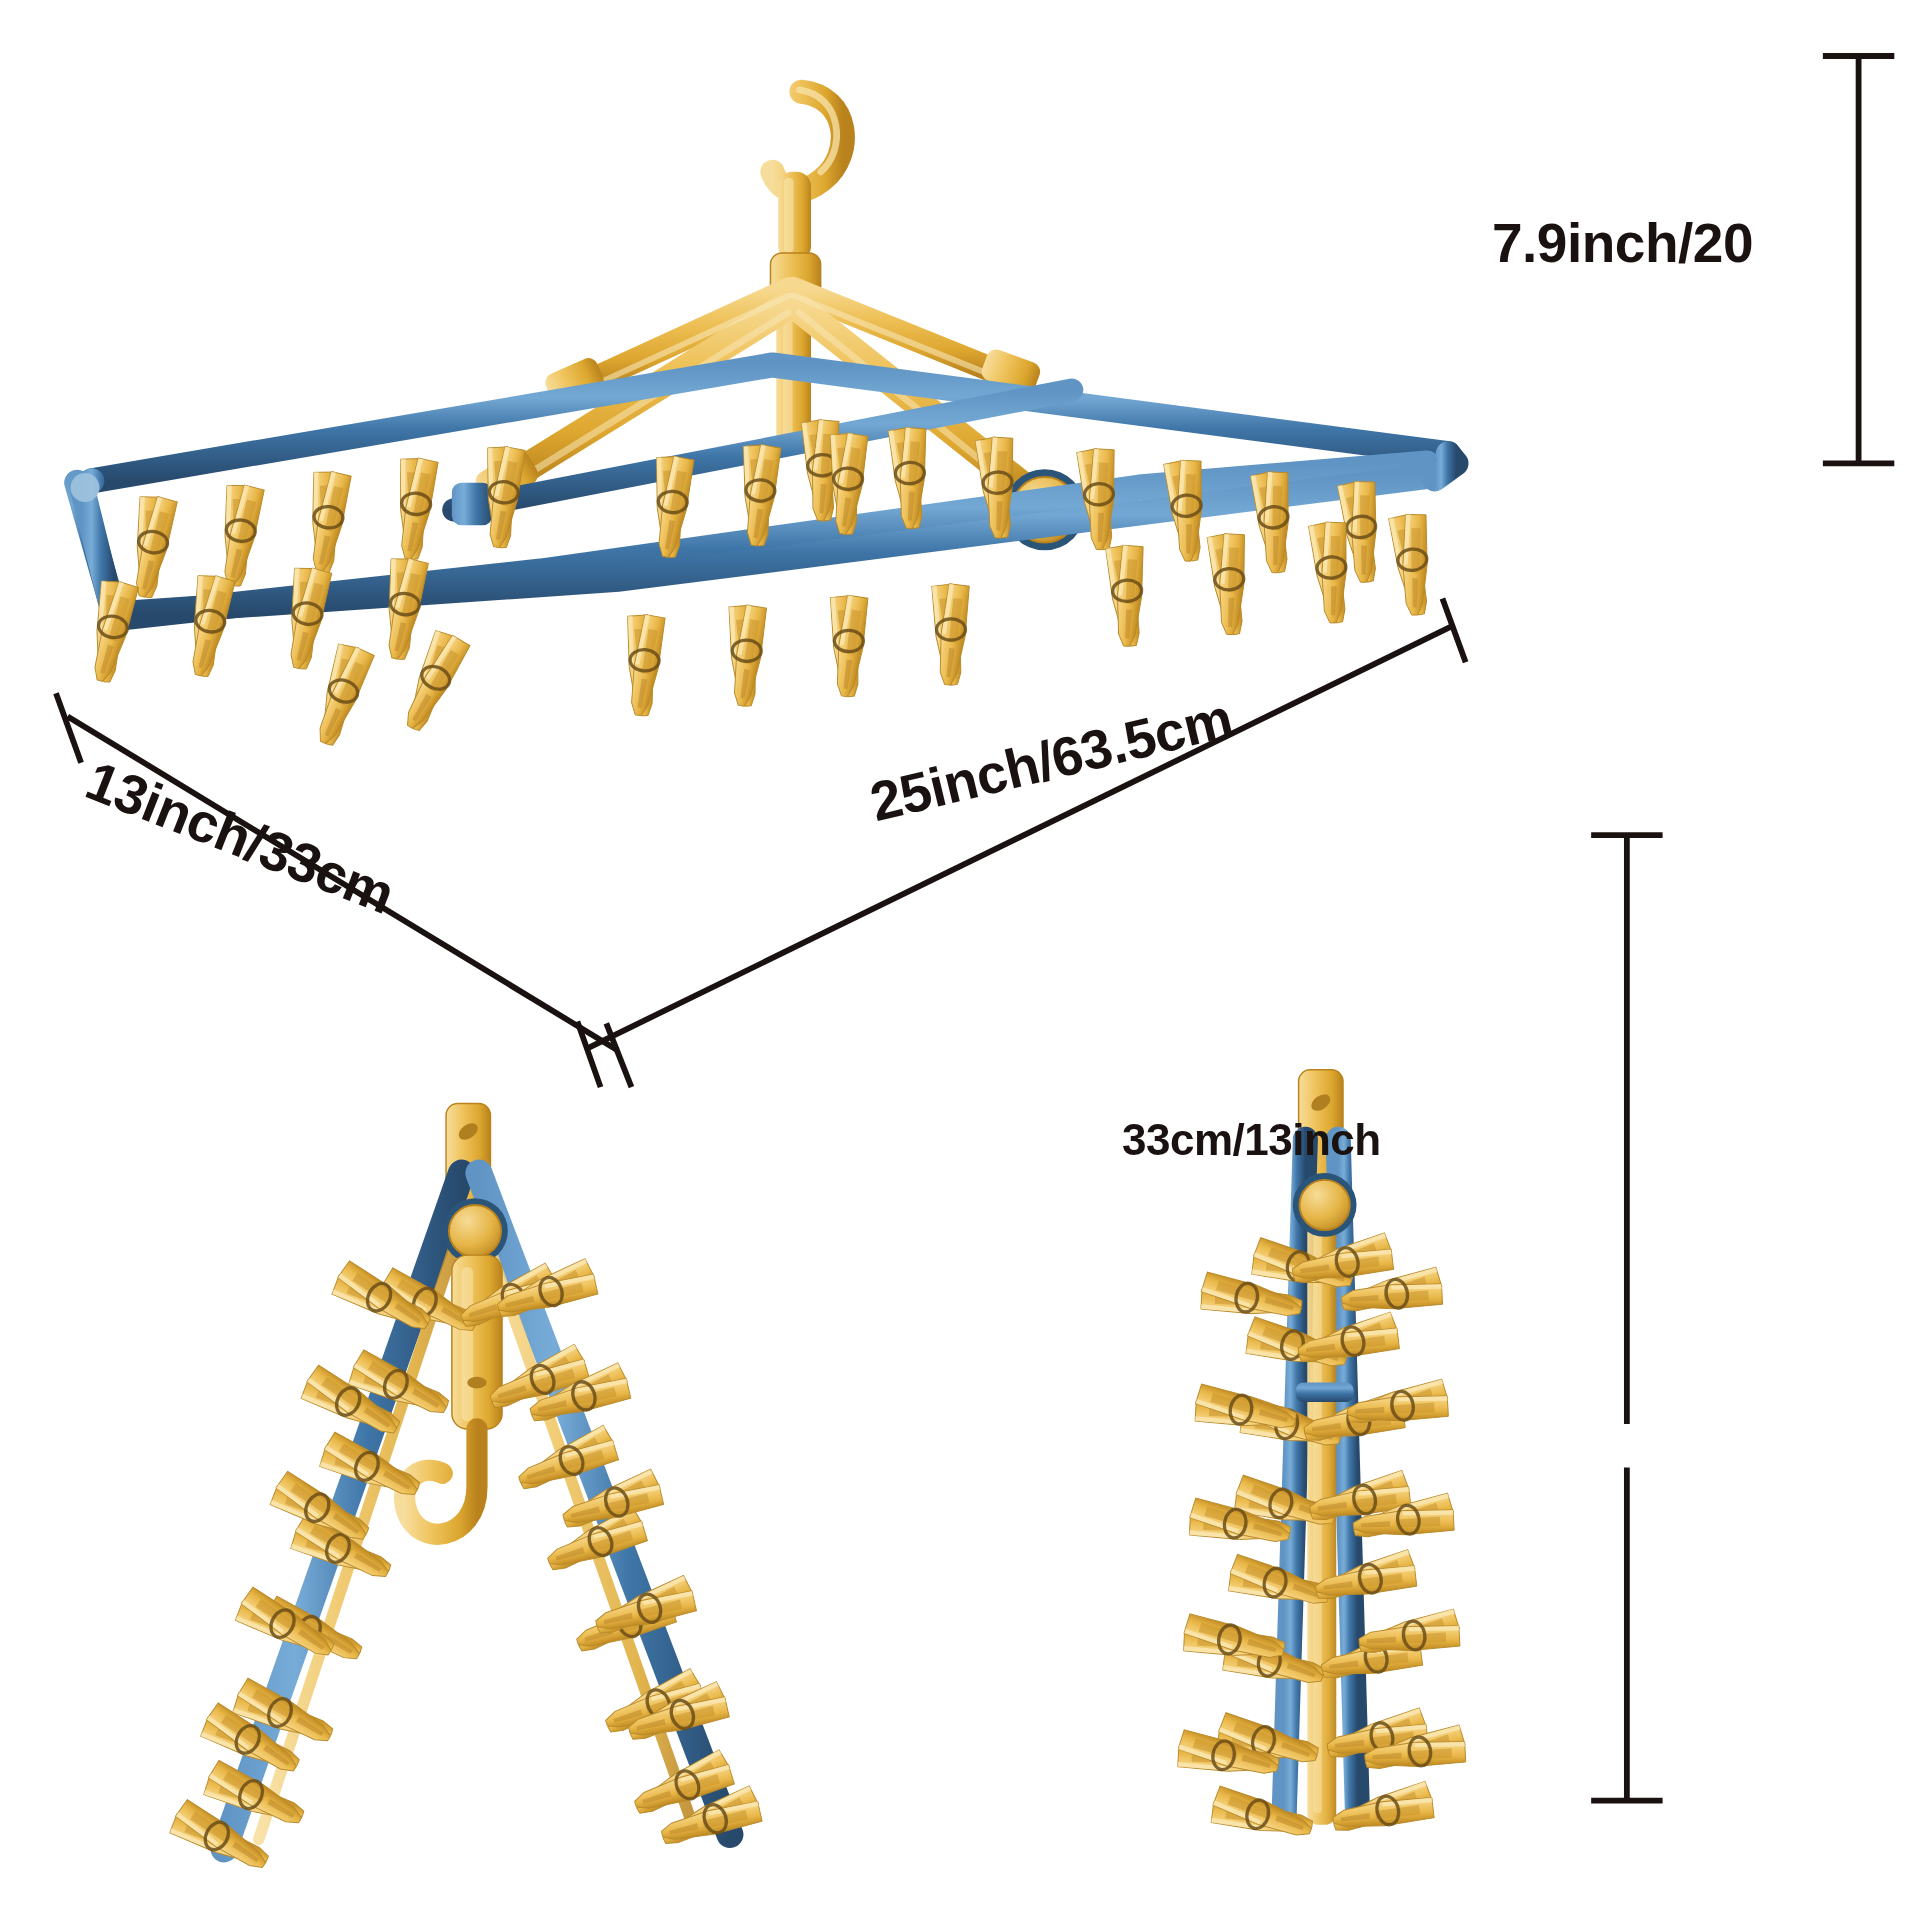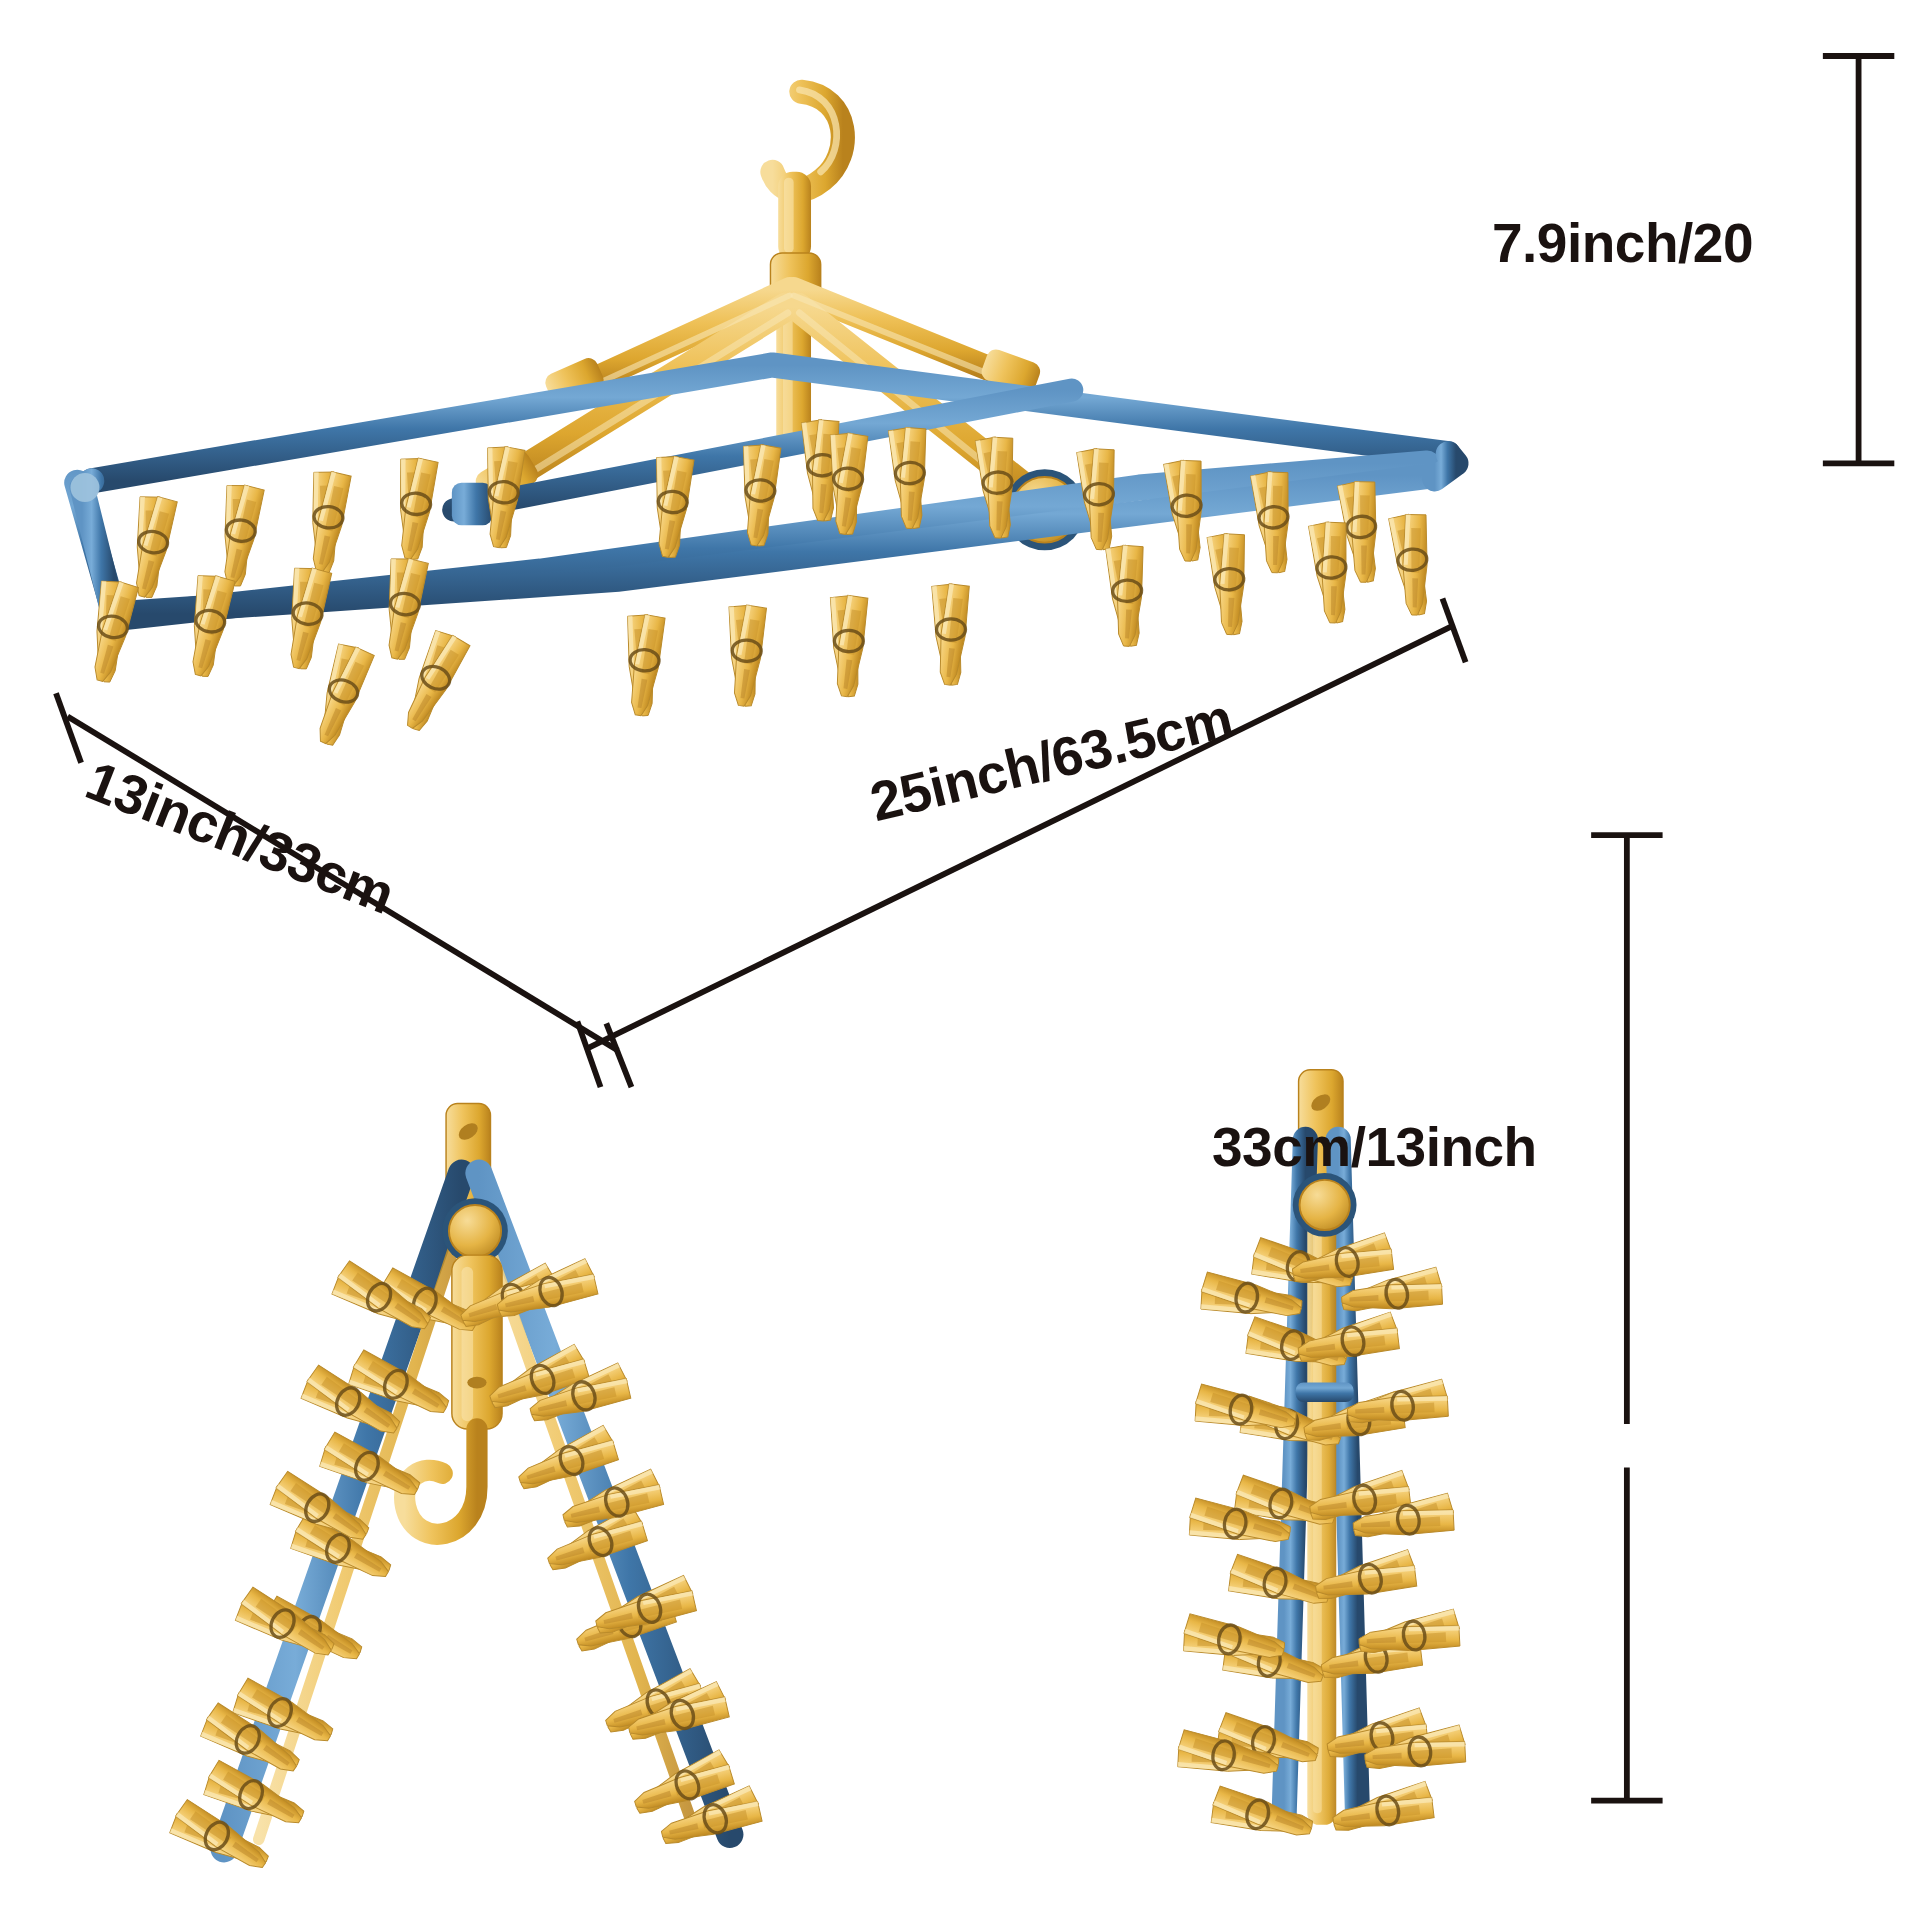--- a/index.html
+++ b/index.html
@@ -6,21 +6,21 @@
   html,body{margin:0;padding:0;background:#ffffff;}
   body{width:1931px;height:1931px;position:relative;overflow:hidden;
        font-family:"Liberation Sans","DejaVu Sans",sans-serif;}
   #stage{position:absolute;left:0;top:0;width:1931px;height:1931px;background:#fff;}
   svg.art{position:absolute;left:0;top:0;width:1931px;height:1931px;}
   .dimlabel{position:absolute;color:#1a1210;font-weight:700;white-space:nowrap;
             font-family:"Liberation Sans","DejaVu Sans",sans-serif;letter-spacing:-0.5px;}
   #lbl-height{font-size:55px;left:1492px;top:205px;margin-top:6px;}
   #lbl-depth{font-size:55px;left:101px;top:748px;transform:rotate(21.5deg);transform-origin:0 0;}
   #lbl-width{font-size:55px;left:864px;top:772px;transform:rotate(-13.5deg);transform-origin:0 0;}
-  #lbl-fold-height{font-size:55px;left:1212px;top:1115px;}
+  #lbl-fold-height{font-size:44px;left:1122px;top:1115px;}
 </style>
 </head>
 <body>
 
 <div id="stage">
 
   <svg class="art" viewBox="0 0 2000 2000">
     <defs>
       <linearGradient id="tubeBlue" x1="0" y1="0" x2="0" y2="1">
         <stop offset="0%" stop-color="#5f94c4"></stop>

